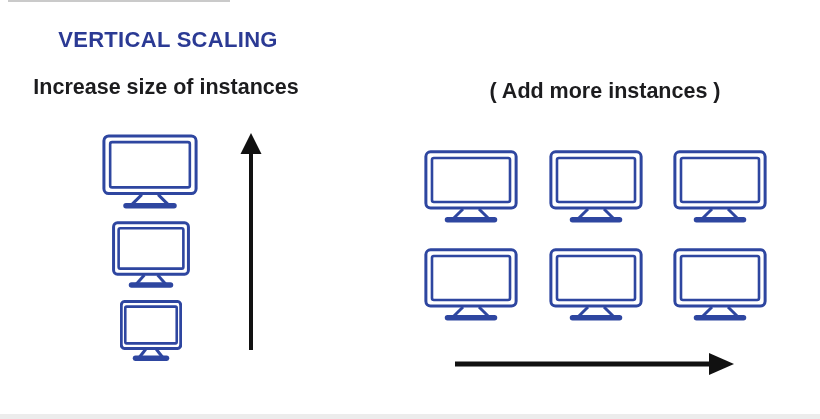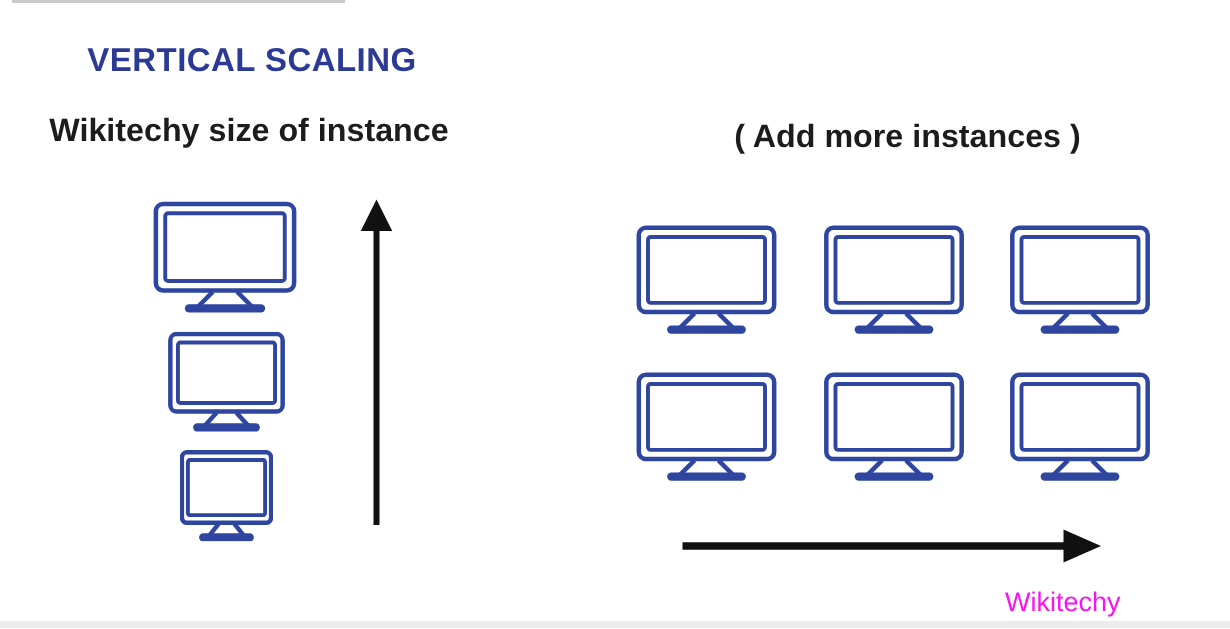--- a/index.html
+++ b/index.html
@@ -72,21 +72,21 @@
   </defs>
 </svg>
 
 <div class="canvas">
 
   <div class="top-sliver"></div>
 
   <div class="panel-title v-title">VERTICAL SCALING</div>
 
   <div class="panel-subtitle v-sub">
-    <div>Wikitechy size of instance</div>
+    <div>Increase size of instances</div>
   </div>
 
   <div class="monitor m-large">
     <svg viewBox="0 0 100 78" preserveAspectRatio="none">
         <use href="#monitor-sym"></use>
       </svg>
   </div>
   <div class="monitor m-medium">
     <svg viewBox="0 0 100 78" preserveAspectRatio="none">
         <use href="#monitor-sym"></use>
@@ -139,17 +139,16 @@
       </svg>
   </div>
 
   <div class="arrow arrow-right">
     <svg viewBox="0 0 282 26">
       <line x1="2" y1="13" x2="260" y2="13" stroke="currentColor" stroke-width="5"></line>
       <polygon points="281,13 256,2 256,24" fill="currentColor"></polygon>
     </svg>
   </div>
 
-  <div class="watermark">Wikitechy</div>
 
   <div class="bottom-strip"></div>
 
 </div>
 
 </body></html>

